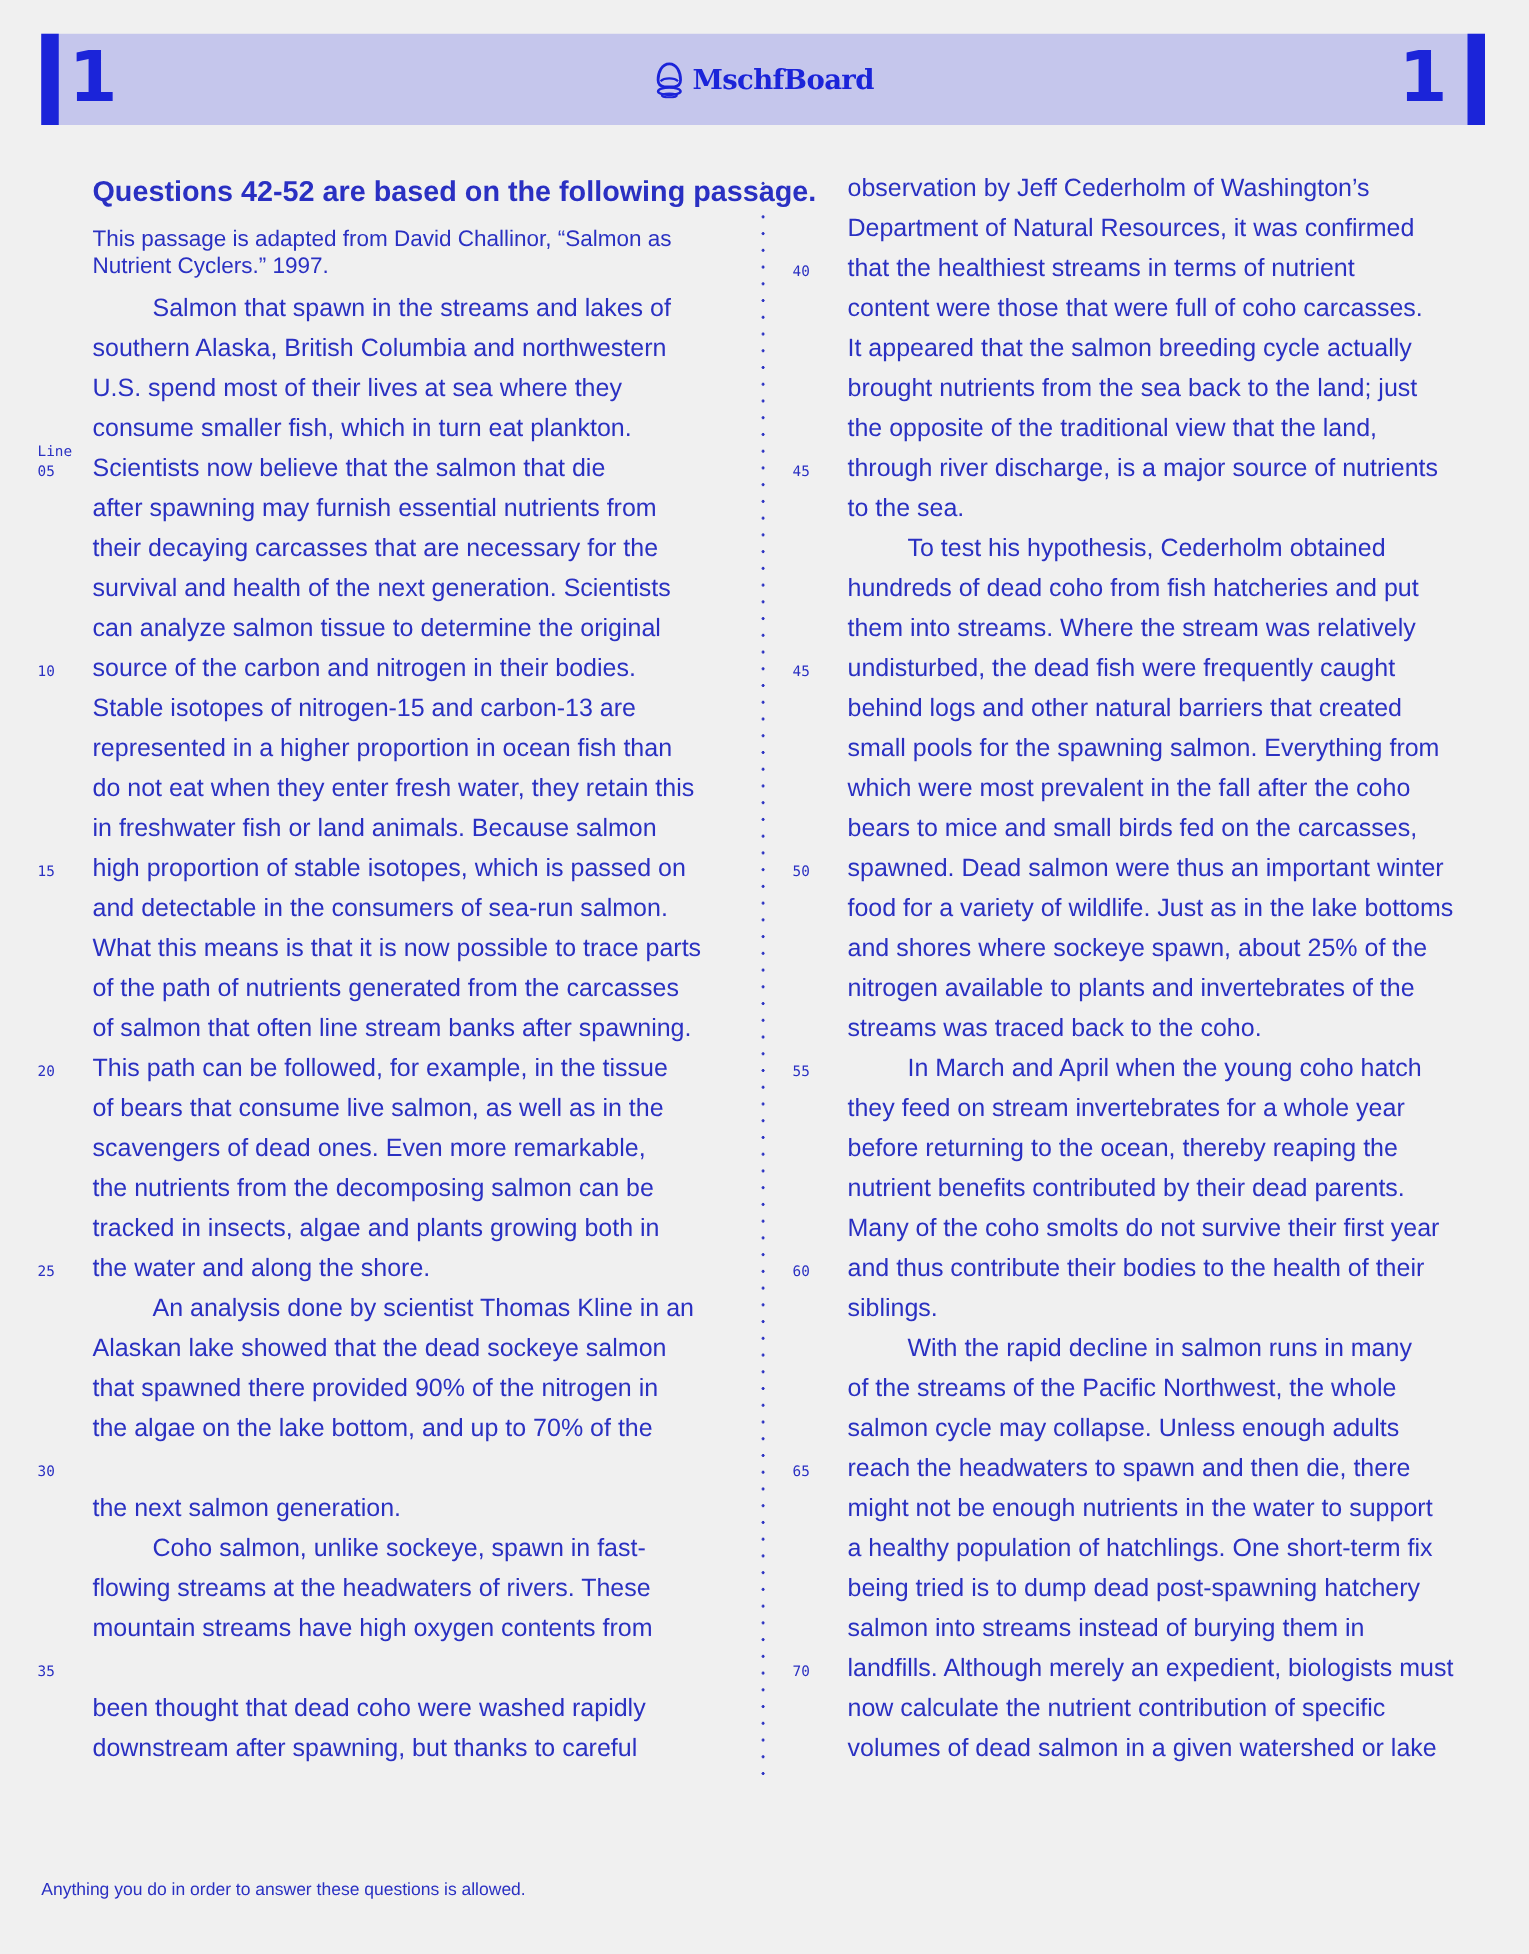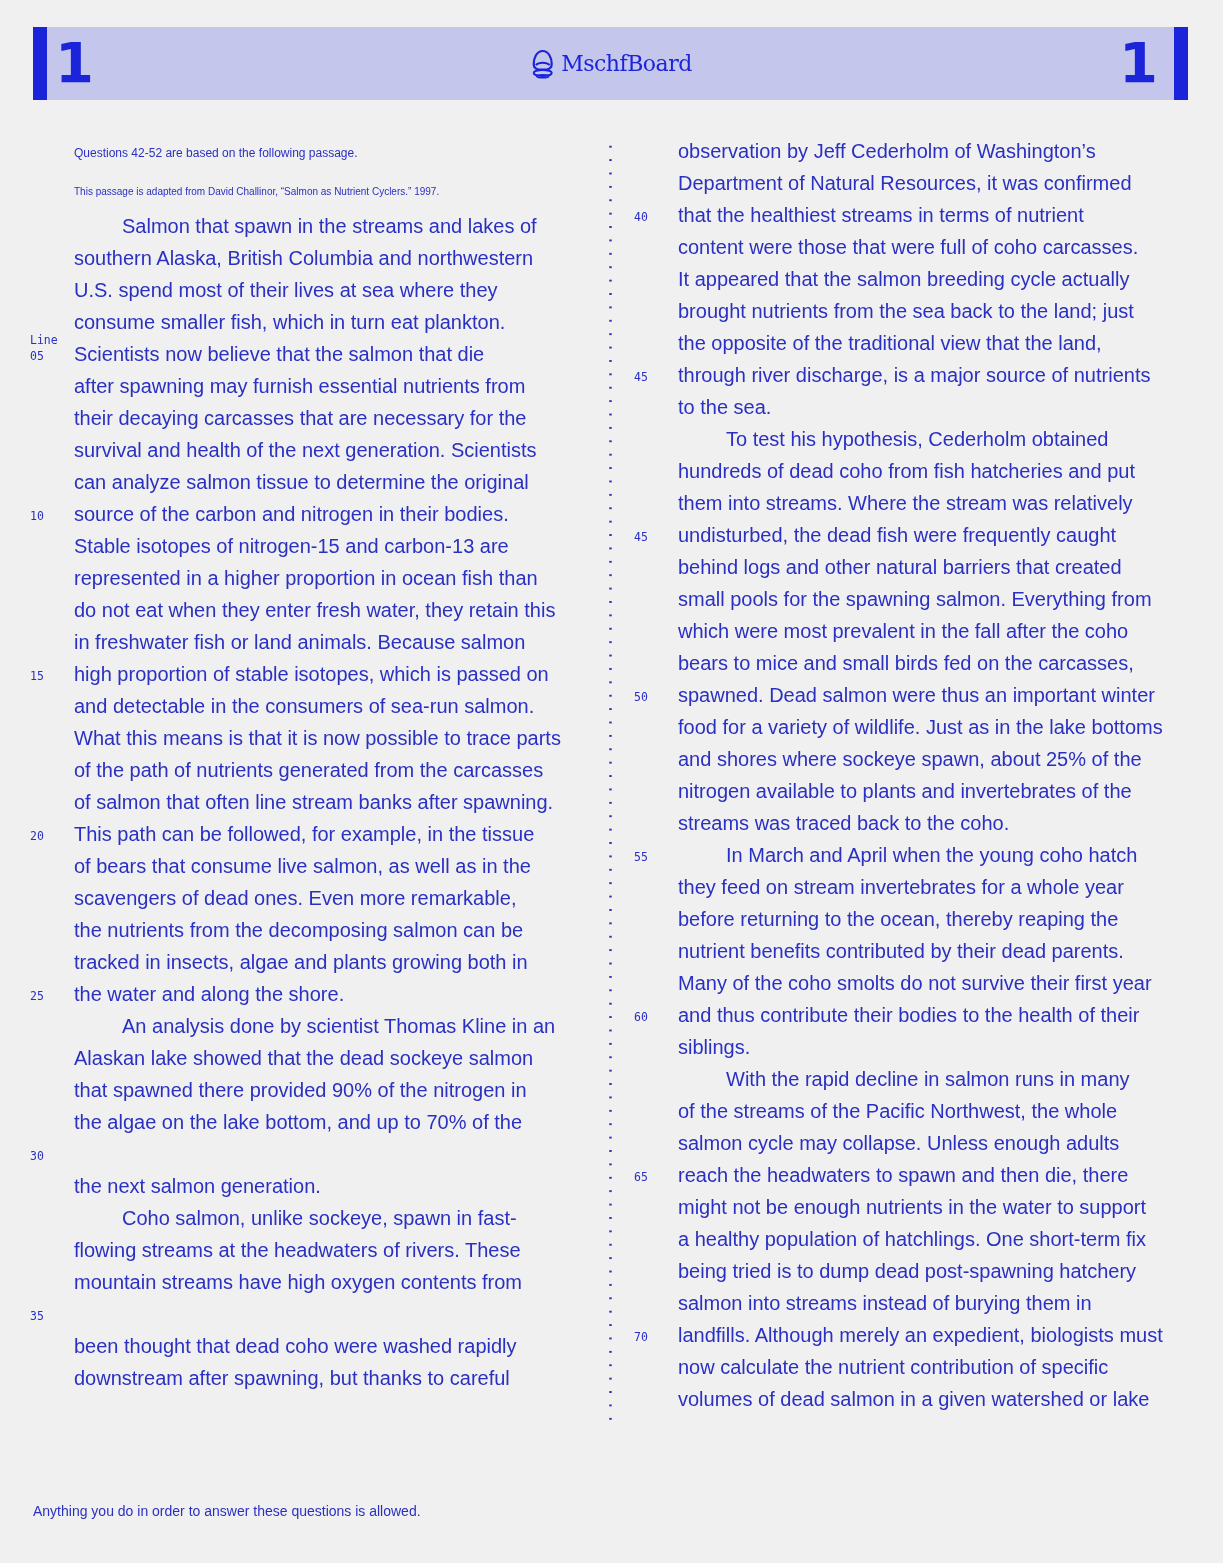--- a/index.html
+++ b/index.html
@@ -49,43 +49,43 @@
       top: 0;
       height: 73px;
       transform: translateX(-50%);
       display: flex;
       align-items: center;
       gap: 6px;
     }
     .brand-icon { width: 26px; height: 30px; display: block; }
     .brand-name {
       font-family: "DejaVu Serif", serif;
-      font-weight: normal;
+      font-weight: bold;
       font-size: 22px;
       color: #1b24d9;
       letter-spacing: -0.5px;
     }
     .col {
       position: absolute;
       top: 135px;
       font-size: 20px;
       line-height: 32px;
     }
     .col.left { left: 74px; width: 520px; }
     .col.right { left: 678px; width: 520px; top: 135px; }
     .intro-title {
-      font-weight: normal;
-      font-size: 12px;
+      font-weight: bold;
+      font-size: 23px;
       line-height: 36px;
       margin-bottom: 10px;
       color: #2a30c2;
       white-space: nowrap;
     }
     .intro-source {
-      font-size: 10px;
+      font-size: 18px;
       line-height: 21px;
       margin-bottom: 8px;
     }
     .line {
       position: relative;
       white-space: nowrap;
       height: 32px;
     }
     .line.indent { padding-left: 48px; }
     .line-num {

